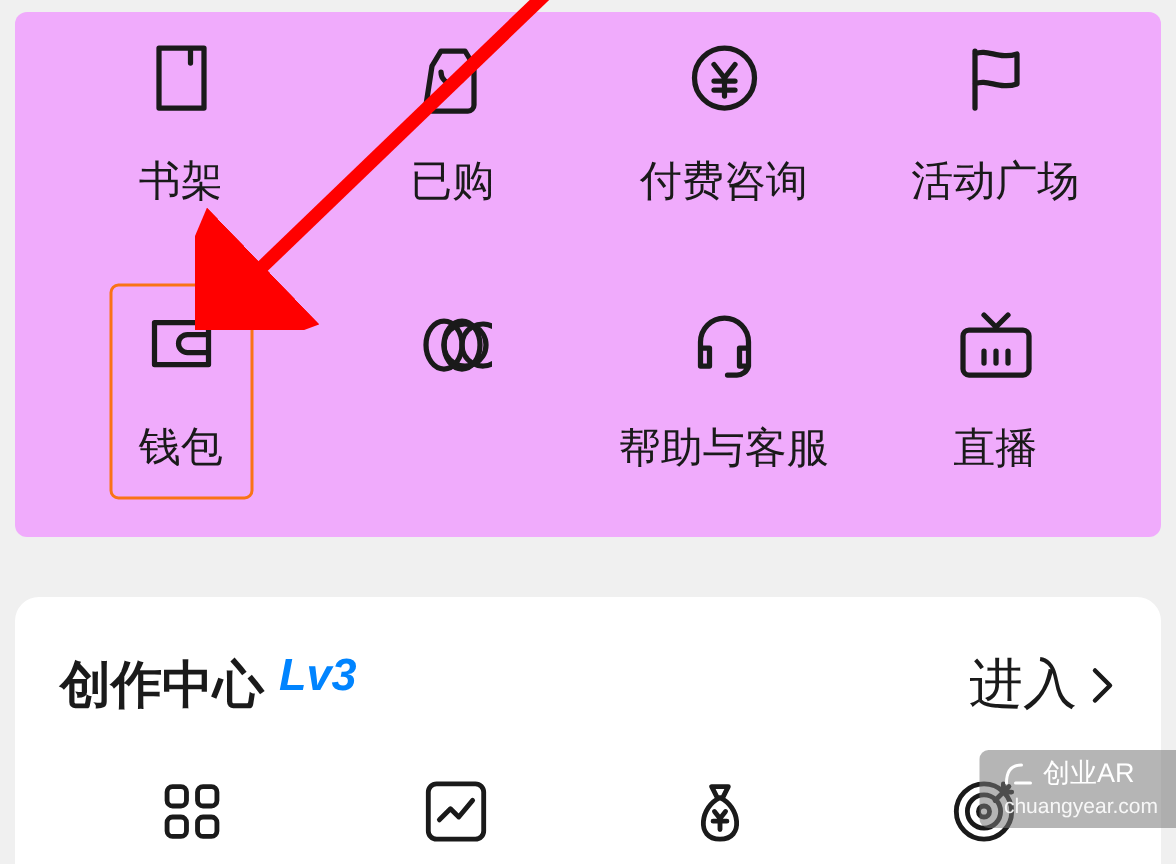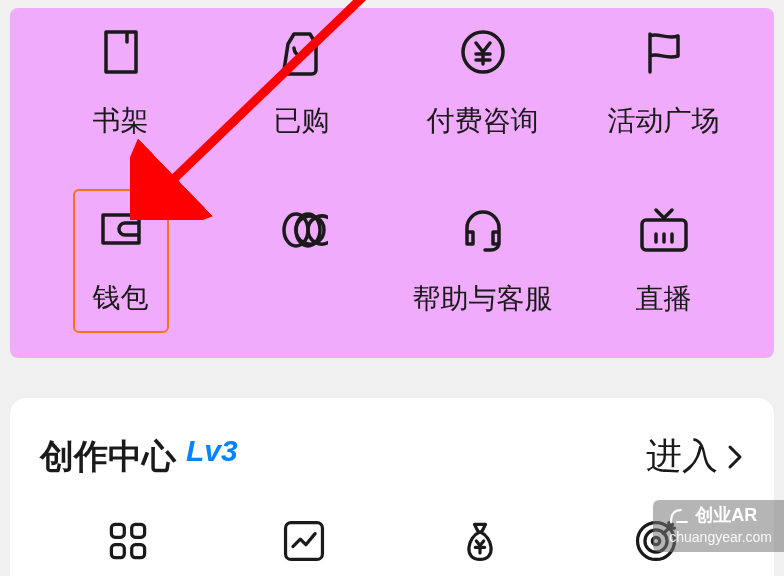--- a/index.html
+++ b/index.html
@@ -127,21 +127,21 @@
       right: 0;
       bottom: 24px;
       background: rgba(120, 120, 120, 0.55);
       color: #fff;
       padding: 4px 12px 6px 16px;
       font-size: 18px;
       line-height: 1.3;
       border-radius: 6px 0 0 6px;
     }
     .watermark .line1 {
-      font-weight: 700;
+      font-weight: 400;
       display: flex;
       align-items: center;
       gap: 6px;
     }
     .watermark .line2 {
       font-size: 14px;
       opacity: 0.9;
     }
   </style>
 </head>

